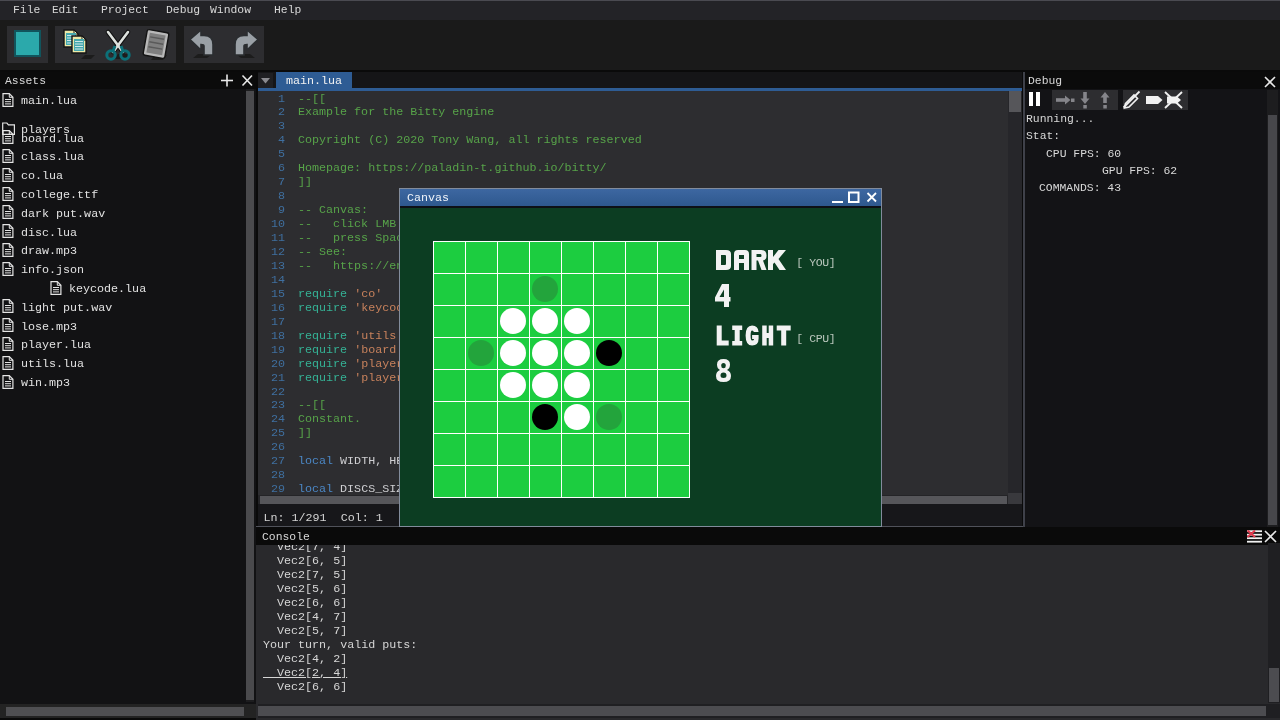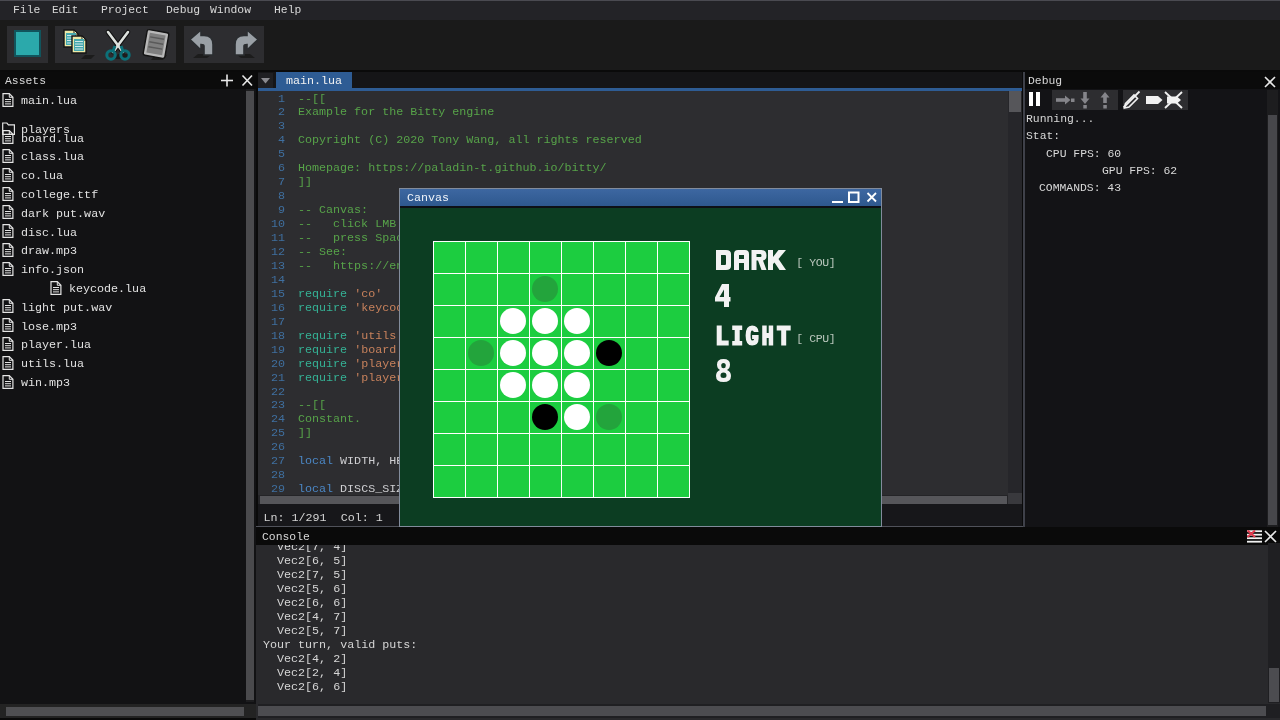--- a/index.html
+++ b/index.html
@@ -437,21 +437,21 @@
   <div id="consolerows">
       <div class="txt" style="left:263px;top:539.7px;font-size:11.7px;color:#d6d6d6;">  Vec2[7, 4]</div>
       <div class="txt" style="left:263px;top:553.73px;font-size:11.7px;color:#d6d6d6;">  Vec2[6, 5]</div>
       <div class="txt" style="left:263px;top:567.76px;font-size:11.7px;color:#d6d6d6;">  Vec2[7, 5]</div>
       <div class="txt" style="left:263px;top:581.7900000000001px;font-size:11.7px;color:#d6d6d6;">  Vec2[5, 6]</div>
       <div class="txt" style="left:263px;top:595.82px;font-size:11.7px;color:#d6d6d6;">  Vec2[6, 6]</div>
       <div class="txt" style="left:263px;top:609.85px;font-size:11.7px;color:#d6d6d6;">  Vec2[4, 7]</div>
       <div class="txt" style="left:263px;top:623.88px;font-size:11.7px;color:#d6d6d6;">  Vec2[5, 7]</div>
       <div class="txt" style="left:263px;top:637.9100000000001px;font-size:11.7px;color:#d6d6d6;">Your turn, valid puts:</div>
       <div class="txt" style="left:263px;top:651.94px;font-size:11.7px;color:#d6d6d6;">  Vec2[4, 2]</div>
-      <div class="txt" style="left:263px;top:665.97px;font-size:11.7px;color:#d6d6d6;">  Vec2[2, 4]</div>
+      <div class="txt" style="left:263px;top:665.97px;font-size:11.7px;color:#d6d6d6;text-decoration:underline;">  Vec2[2, 4]</div>
       <div class="txt" style="left:263px;top:680px;font-size:11.7px;color:#d6d6d6;">  Vec2[6, 6]</div>
     </div>
   <div class="abs" style="left:256px;top:529px;width:1024px;height:15.5px;background:#0a0a0a;"></div>
   <div class="txt" style="left:262px;top:531px;font-size:11.4px;">Console</div>
   <svg class="abs" style="left:1246px;top:530px;" width="17" height="13" viewBox="0 0 17 13">
     <g stroke="#f2f2f2" stroke-width="1.8">
         <line x1="1" y1="1.2" x2="16" y2="1.2"></line>
         <line x1="1" y1="4.7" x2="16" y2="4.7"></line>
         <line x1="1" y1="8.2" x2="16" y2="8.2"></line>
         <line x1="1" y1="11.7" x2="16" y2="11.7"></line>

